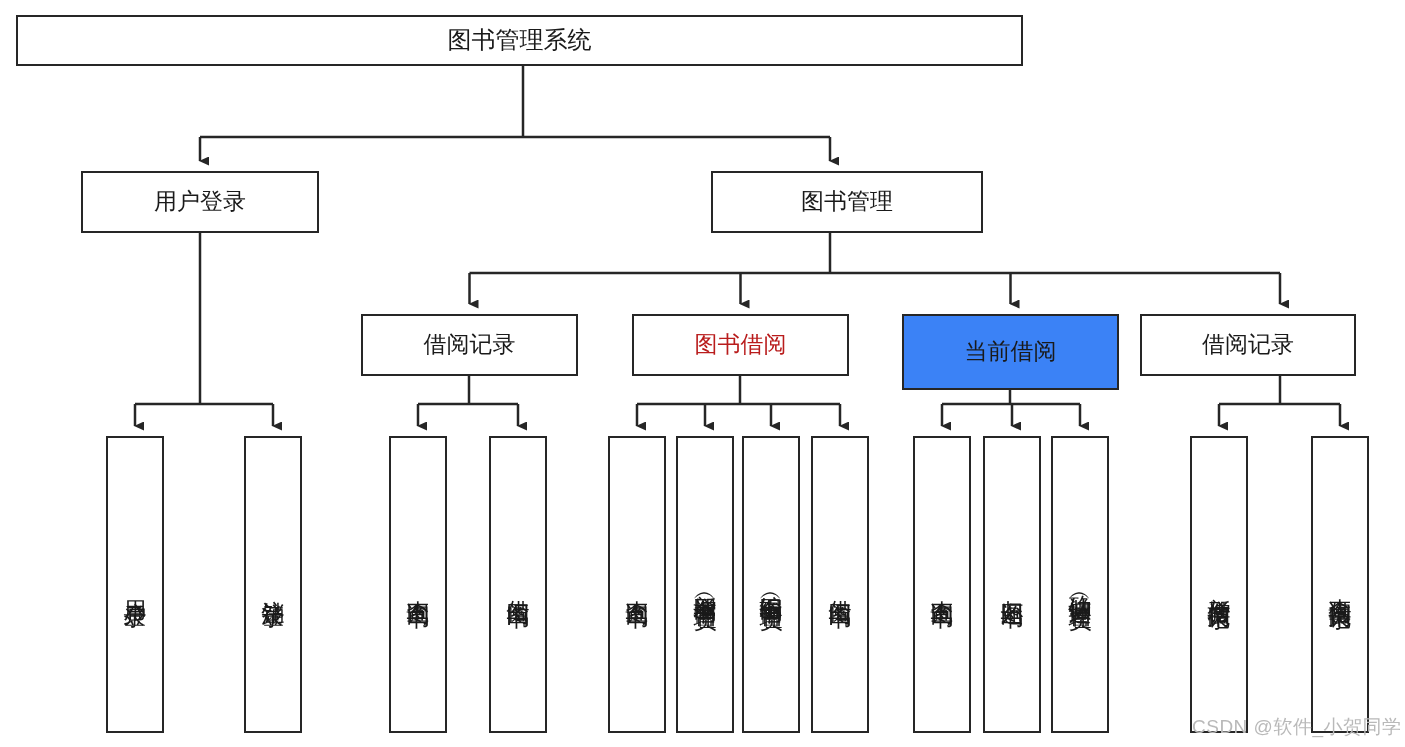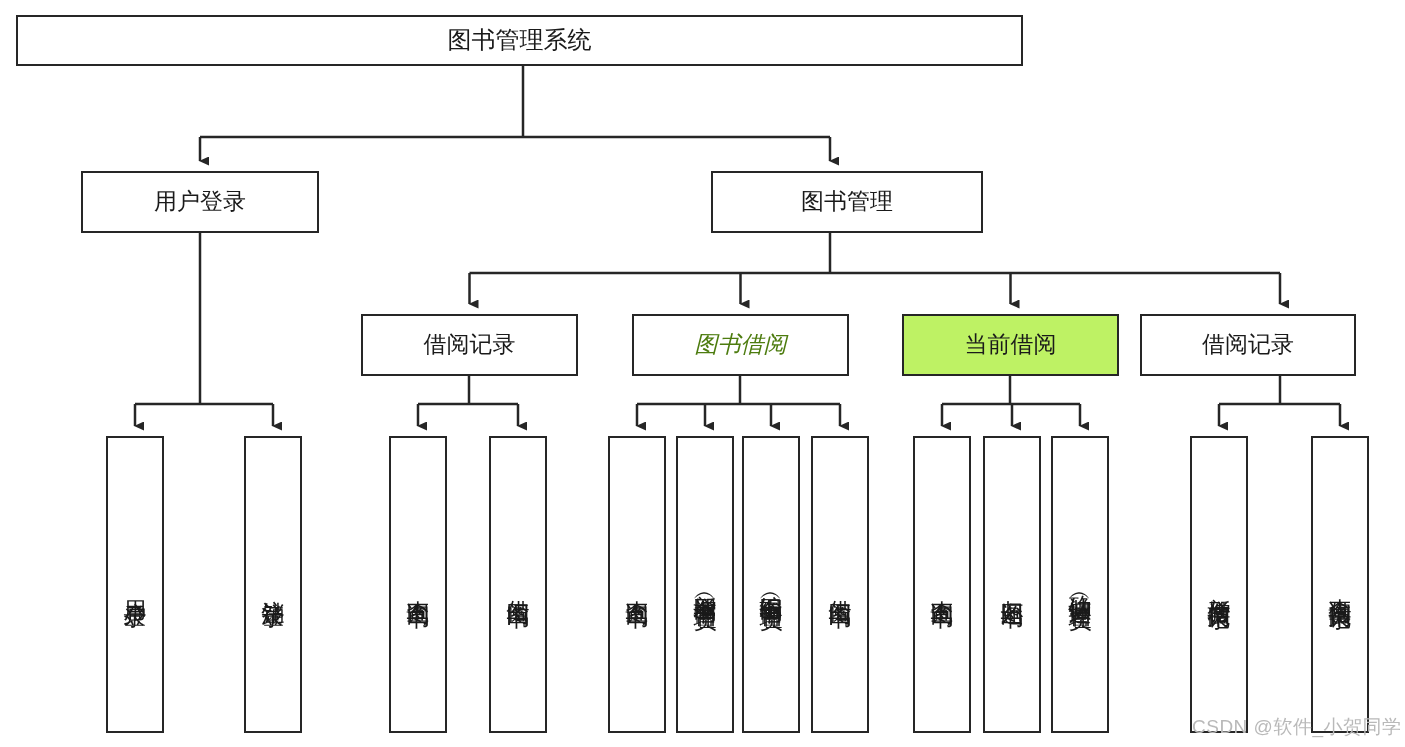--- a/index.html
+++ b/index.html
@@ -113,23 +113,23 @@
       <div class="node horizontal" style="left: 81px; top: 171px; width: 238px; height: 62px; border-color: rgb(38, 38, 38); background: rgb(255, 255, 255);">
         <span class="label" style="color: rgb(26, 26, 26);">用户登录</span>
       </div>
       <div class="node horizontal" style="left: 711px; top: 171px; width: 272px; height: 62px; border-color: rgb(38, 38, 38); background: rgb(255, 255, 255);">
         <span class="label" style="color: rgb(26, 26, 26);">图书管理</span>
       </div>
       <div class="node horizontal" style="left: 361px; top: 314px; width: 217px; height: 62px; border-color: rgb(38, 38, 38); background: rgb(255, 255, 255);">
         <span class="label" style="color: rgb(26, 26, 26);">借阅记录</span>
       </div>
       <div class="node horizontal" style="left: 632px; top: 314px; width: 217px; height: 62px; border-color: rgb(38, 38, 38); background: rgb(255, 255, 255);">
-        <span class="label" style="color: #4d7c0f; font-style: italic;">图书借阅</span>
+        <span class="label" style="color: #b91c1c;">图书借阅</span>
       </div>
-      <div class="node horizontal" style="left: 902px; top: 314px; width: 217px; height: 62px; border-color: rgb(38, 38, 38); background: #bef264;">
+      <div class="node horizontal" style="left: 902px; top: 314px; width: 217px; height: 76px; border-color: rgb(38, 38, 38); background: #3b82f6;">
         <span class="label" style="color: rgb(26, 26, 26);">当前借阅</span>
       </div>
       <div class="node horizontal" style="left: 1140px; top: 314px; width: 216px; height: 62px; border-color: rgb(38, 38, 38); background: rgb(255, 255, 255);">
         <span class="label" style="color: rgb(26, 26, 26);">借阅记录</span>
       </div>
       <div class="node vertical" style="left: 106px; top: 436px; width: 58px; height: 297px; border-color: rgb(38, 38, 38); background: rgb(255, 255, 255);">
         <span class="label" style="color: rgb(26, 26, 26);">用户登录</span>
       </div>
       <div class="node vertical" style="left: 244px; top: 436px; width: 58px; height: 297px; border-color: rgb(38, 38, 38); background: rgb(255, 255, 255);">
         <span class="label" style="color: rgb(26, 26, 26);">注销登录</span>

